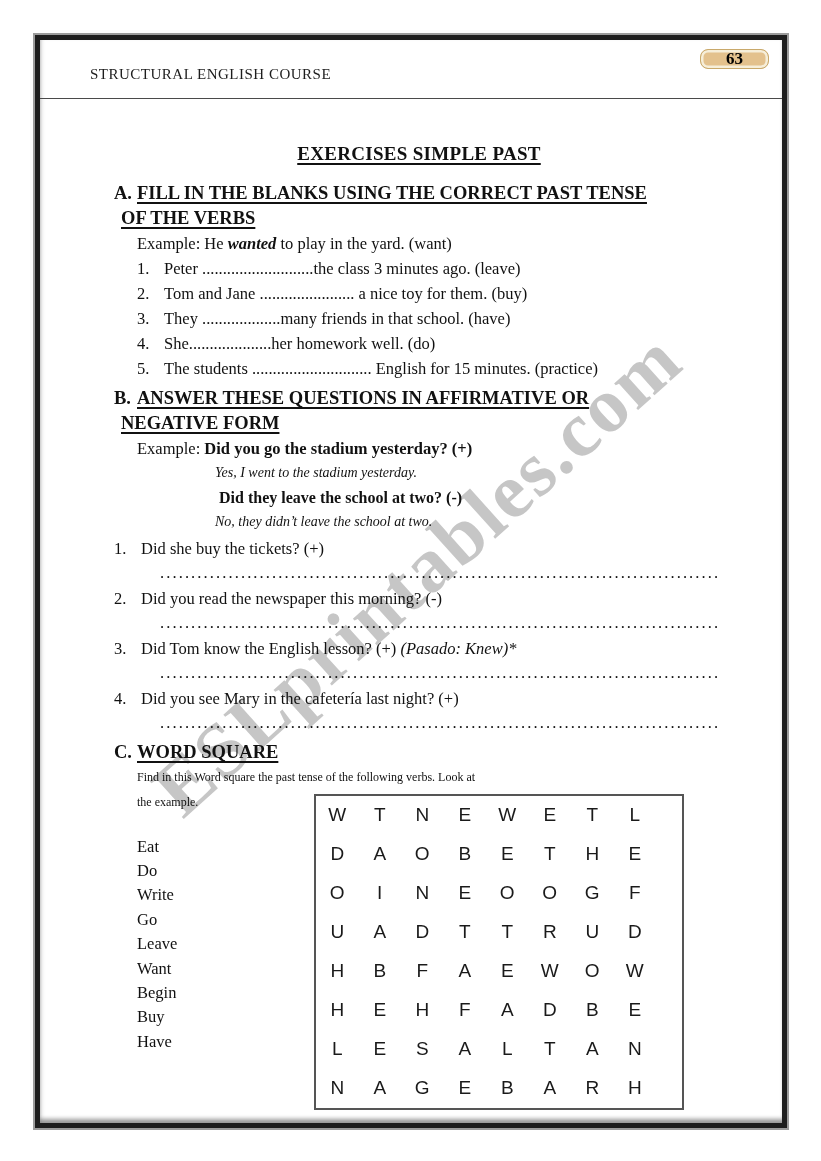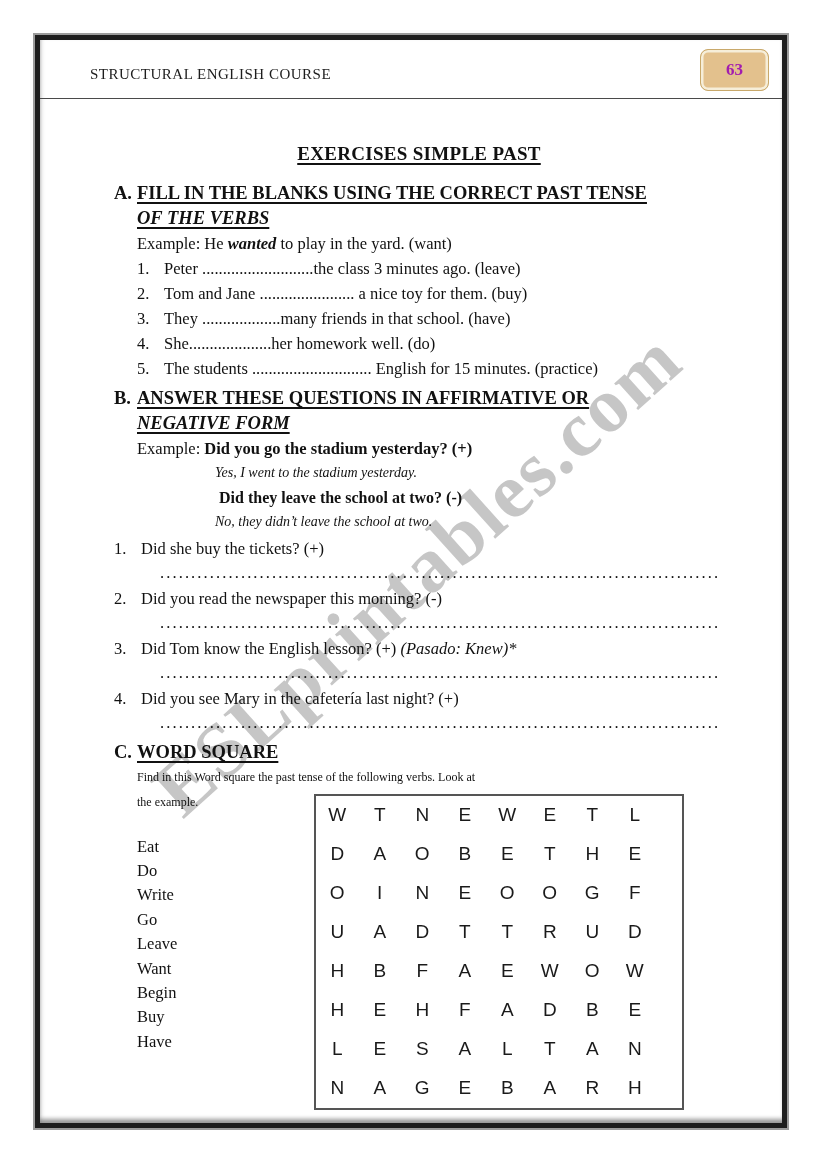--- a/index.html
+++ b/index.html
@@ -19,35 +19,35 @@
     font-family:"Liberation Serif",serif;font-weight:bold;
     font-size:78px;letter-spacing:2px;white-space:nowrap;
     color:#8f8f8f;opacity:0.5;z-index:0;
   }
 
   .layer{position:relative;z-index:1;}
 
   .header{position:relative;height:58px;border-bottom:1.5px solid #4a4a4a;}
   .course-title{position:absolute;left:50px;bottom:15px;font-size:15px;letter-spacing:0.5px;color:#1d1d1d;}
   .page-num{
-    position:absolute;top:9px;right:13px;width:69px;height:42px;box-sizing:border-box;
+    position:absolute;top:9px;right:13px;width:69px;height:20px;box-sizing:border-box;
     background:#e3c18d;border:1px solid #c9a96b;border-radius:8px;
     box-shadow:inset 0 0 0 2.5px #f6eed9;
     display:flex;align-items:center;justify-content:center;
-    font-weight:bold;font-size:17px;color:#a21caf;
+    font-weight:bold;font-size:17px;color:#000000;
   }
 
   .content{padding:0 58px 0 74px;}
 
   .doc-title{margin:44px 0 16px;text-align:center;font-size:19px;font-weight:bold;letter-spacing:0.3px;}
   .underlined{text-decoration:underline;text-decoration-thickness:2px;text-underline-offset:3px;}
 
   .sec-head{font-weight:bold;font-size:18.5px;line-height:25px;margin-top:5px;}
   .sec-label{display:inline-block;width:23px;}
-  .head-l2{margin-left:23px;font-style:italic;}
+  .head-l2{margin-left:7px;}
 
   .body-line{font-size:16.5px;line-height:25px;margin-left:23px;}
   .item-row{font-size:16.5px;line-height:25px;margin-left:23px;}
   .item-num{display:inline-block;width:27px;}
   .bold{font-weight:bold;}
   .bi{font-weight:bold;font-style:italic;}
 
   .ans-italic{font-size:14px;line-height:24.5px;margin-left:101px;font-style:italic;}
   .q-bold{font-size:16px;line-height:24.5px;margin-left:105px;font-weight:bold;}
 

